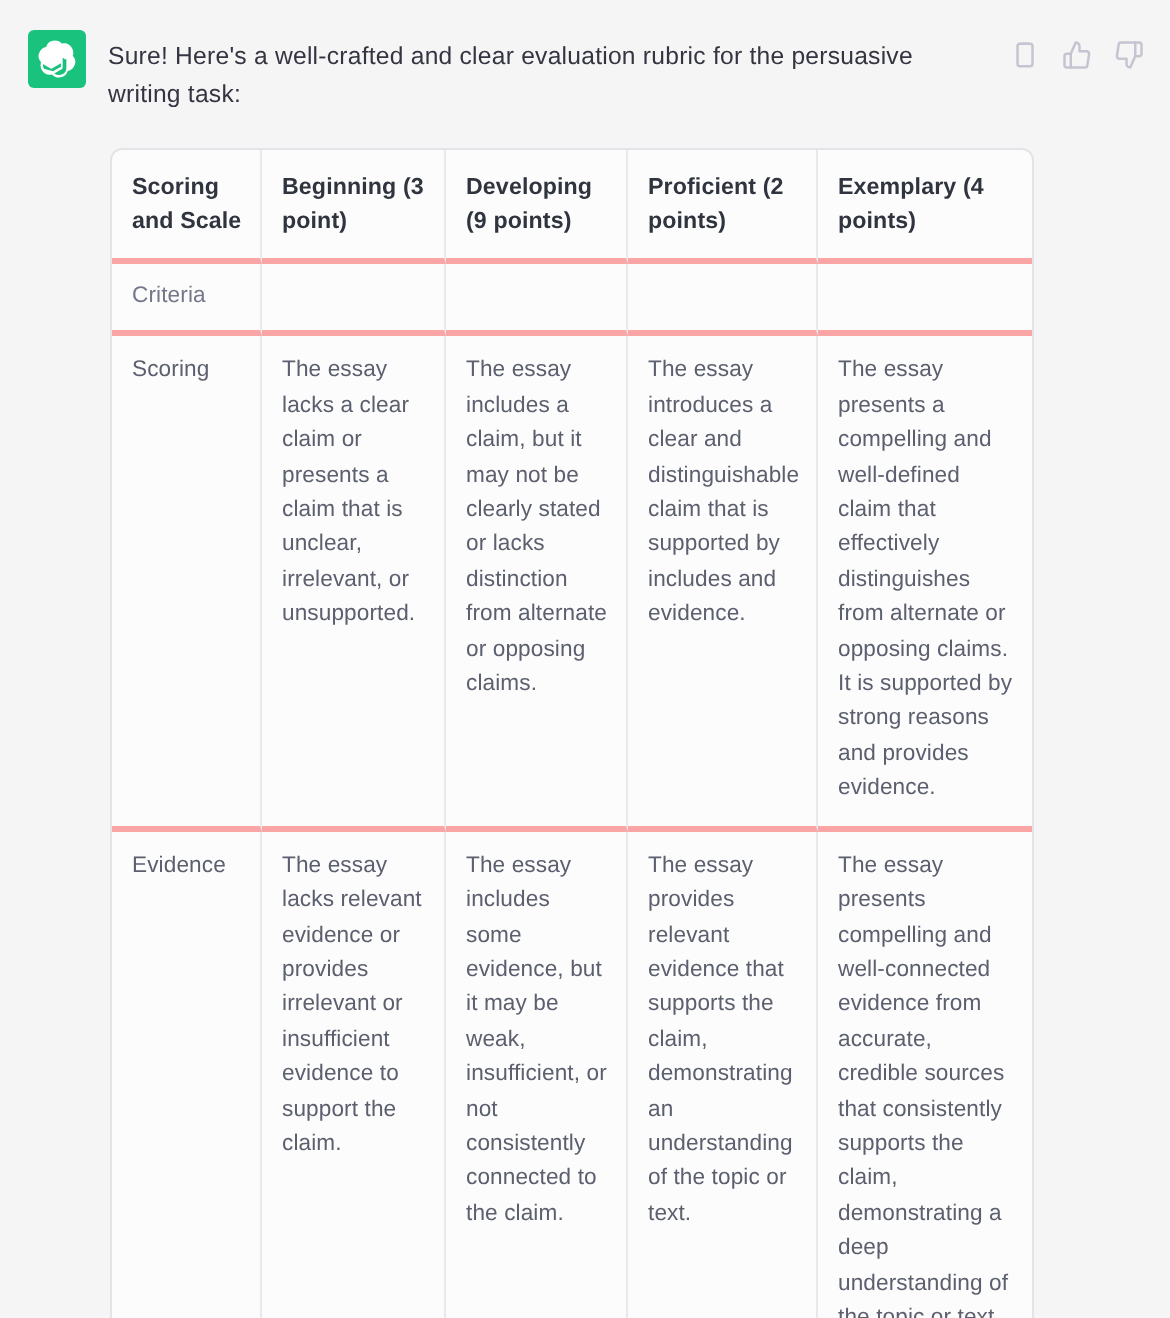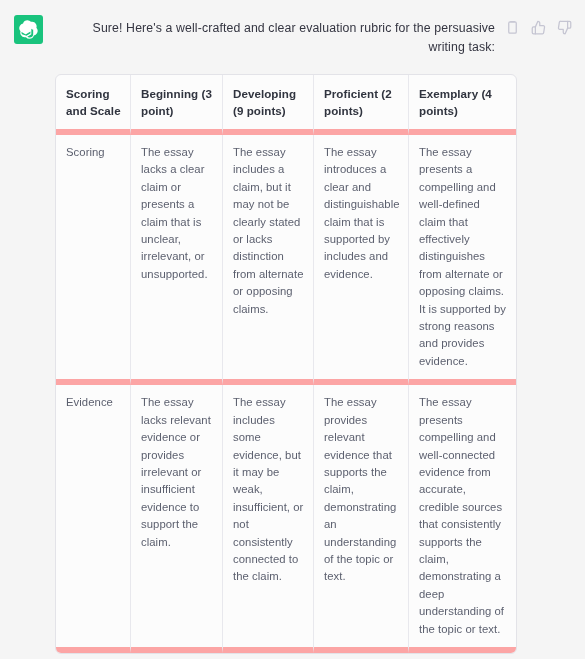--- a/index.html
+++ b/index.html
@@ -22,21 +22,20 @@
     min-height: 659px;
     box-sizing: border-box;
     padding: 0;
   }
 
   
   .msg-header {
     display: flex;
     align-items: flex-start;
     padding: 15px 0 0 0;
-    text-align: right;
   }
 
   .avatar {
     width: 29px;
     height: 29px;
     margin-left: 14px;
     border-radius: 3px;
     background: #19c37d;
     flex: 0 0 auto;
     display: flex;
@@ -86,21 +85,21 @@
     table-layout: fixed;
     background: #fcfcfc;
     border: 1px solid #e3e3e8;
     border-radius: 6px;
     overflow: hidden;
   }
 
   table.rubric th,
   table.rubric td {
     border-right: 1px solid #e8e8ed;
-    border-bottom: 6px solid #fca5a5;
+    border-bottom: 3px solid #fca5a5;
     padding: 9px 9px 9px 10px;
     vertical-align: top;
     text-align: left;
     font-weight: normal;
   }
   table.rubric th:last-child,
   table.rubric td:last-child { border-right: none; }
 
   table.rubric thead th {
     font-weight: bold;
@@ -183,20 +182,27 @@
       <thead>
         <tr>
           <th>Scoring and Scale</th>
           <th>Beginning (3 point)</th>
           <th>Developing (9 points)</th>
           <th>Proficient (2 points)</th>
           <th>Exemplary (4 points)</th>
         </tr>
       </thead>
       <tbody>
+        <tr class="criteria-row">
+          <td class="crit-name">Criteria</td>
+          <td></td>
+          <td></td>
+          <td></td>
+          <td></td>
+        </tr>
         <tr>
           <td class="crit-name">Scoring</td>
           <td>The essay lacks a clear claim or presents a claim that is unclear, irrelevant, or unsupported.</td>
           <td>The essay includes a claim, but it may not be clearly stated or lacks distinction from alternate or opposing claims.</td>
           <td>The essay introduces a clear and distinguishable claim that is supported by includes and evidence.</td>
           <td>The essay presents a compelling and well-defined claim that effectively distinguishes from alternate or opposing claims. It is supported by strong reasons and provides evidence.</td>
         </tr>
         <tr>
           <td class="crit-name">Evidence</td>
           <td>The essay lacks relevant evidence or provides irrelevant or insufficient evidence to support the claim.</td>

